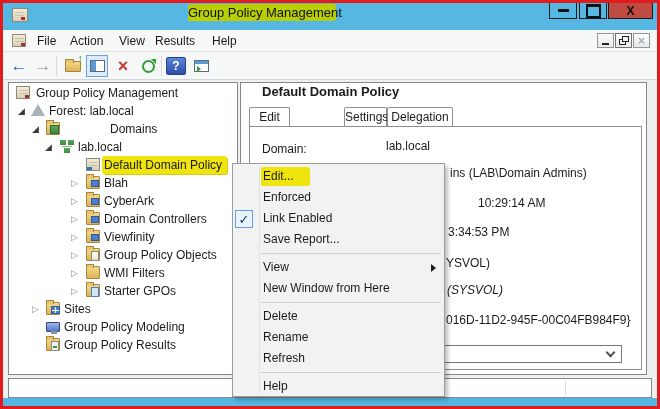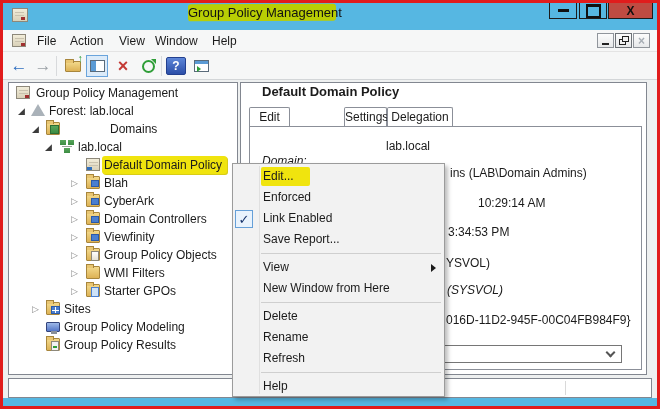--- a/index.html
+++ b/index.html
@@ -100,21 +100,21 @@
   .ic-modeling::after{ content:""; position:absolute; left:4px; bottom:-3px; width:6px; height:3px; background:#8a9098; }
   .ic-results::after{ content:""; position:absolute; left:4px; top:2px; width:6px; height:8px; background:
       linear-gradient(#2e9e38,#2e9e38) no-repeat 1px 4px/4px 2px, #f2f2f2;
       border:1px solid #8d887a; }
 
   
   .rp-heading{ left:262px; top:84px; font-weight:bold; font-size:13px; }
   .tab{ position:absolute; height:20px; top:107px; background:#fff; border:1px solid #8b8f98; border-bottom:none; text-align:center; line-height:19px; z-index:1; border-radius:2px 2px 0 0; }
   .tab.active{ top:103px; height:24px; z-index:3; }
   .tab-page{ left:249px; top:126px; width:393px; height:244px; background:#fff; border:1px solid #8b8f98; z-index:2; }
-  .field-label{ left:262px; top:154px; z-index:4;font-style:italic; }
+  .field-label{ left:262px; top:142px; z-index:4; }
   .field-value{ left:386px; top:139px; z-index:4; }
   .fragment{ position:absolute; z-index:4; white-space:nowrap;text-align:right; }
   .combo{ left:386px; top:345px; width:236px; height:18px; background:#fff; border:1px solid #767676; z-index:4; display:flex; align-items:center; justify-content:flex-end; padding-right:7px; }
   .combo .chev{ width:7px; height:7px; border-right:2px solid #555; border-bottom:2px solid #555; transform:rotate(45deg); margin-top:-3px; }
 
   .statusbar{ left:8px; top:378px; width:644px; height:20px; background:#fff; border:1px solid #828790; }
   .statusbar::after{ content:""; position:absolute; left:556px; top:2px; bottom:2px; width:1px; background:#d9d9d9; }
 
   
   .cmenu{ left:232px; top:163px; width:213px; height:234px; background:#f2f2f2; border:1px solid #9b9b9b; box-shadow:3px 3px 4px rgba(0,0,0,.25); z-index:40; padding-top:2px; }
@@ -135,21 +135,21 @@
   <div class="abs title-text">Group Policy Management</div>
   <div class="abs tb-btn tb-min"></div>
   <div class="abs tb-btn tb-max"></div>
   <div class="abs tb-btn tb-close">X</div>
 
   <div class="abs menubar"></div>
   <span class="abs ticon ic-gpmc" style="left:12px; top:34px; width:14px; height:13px;"></span>
   <div class="abs menu-item" style="left:37px;">File</div>
   <div class="abs menu-item" style="left:70px;">Action</div>
   <div class="abs menu-item" style="left:119px;">View</div>
-  <div class="abs menu-item" style="left:155px;">Window</div>
+  <div class="abs menu-item" style="left:155px;">Results</div>
   <div class="abs menu-item" style="left:212px;">Help</div>
   <div class="abs cw-btn cw-min" style="left:597px;"></div>
   <div class="abs cw-btn cw-restore" style="left:615px;">
       <span class="sq2"></span>
       <span class="sq1"></span>
     </div>
   <div class="abs cw-btn cw-close" style="left:633px;">×</div>
 
   <div class="abs toolbar"></div>
   <div class="abs tbar-item arrow-back">←</div>

